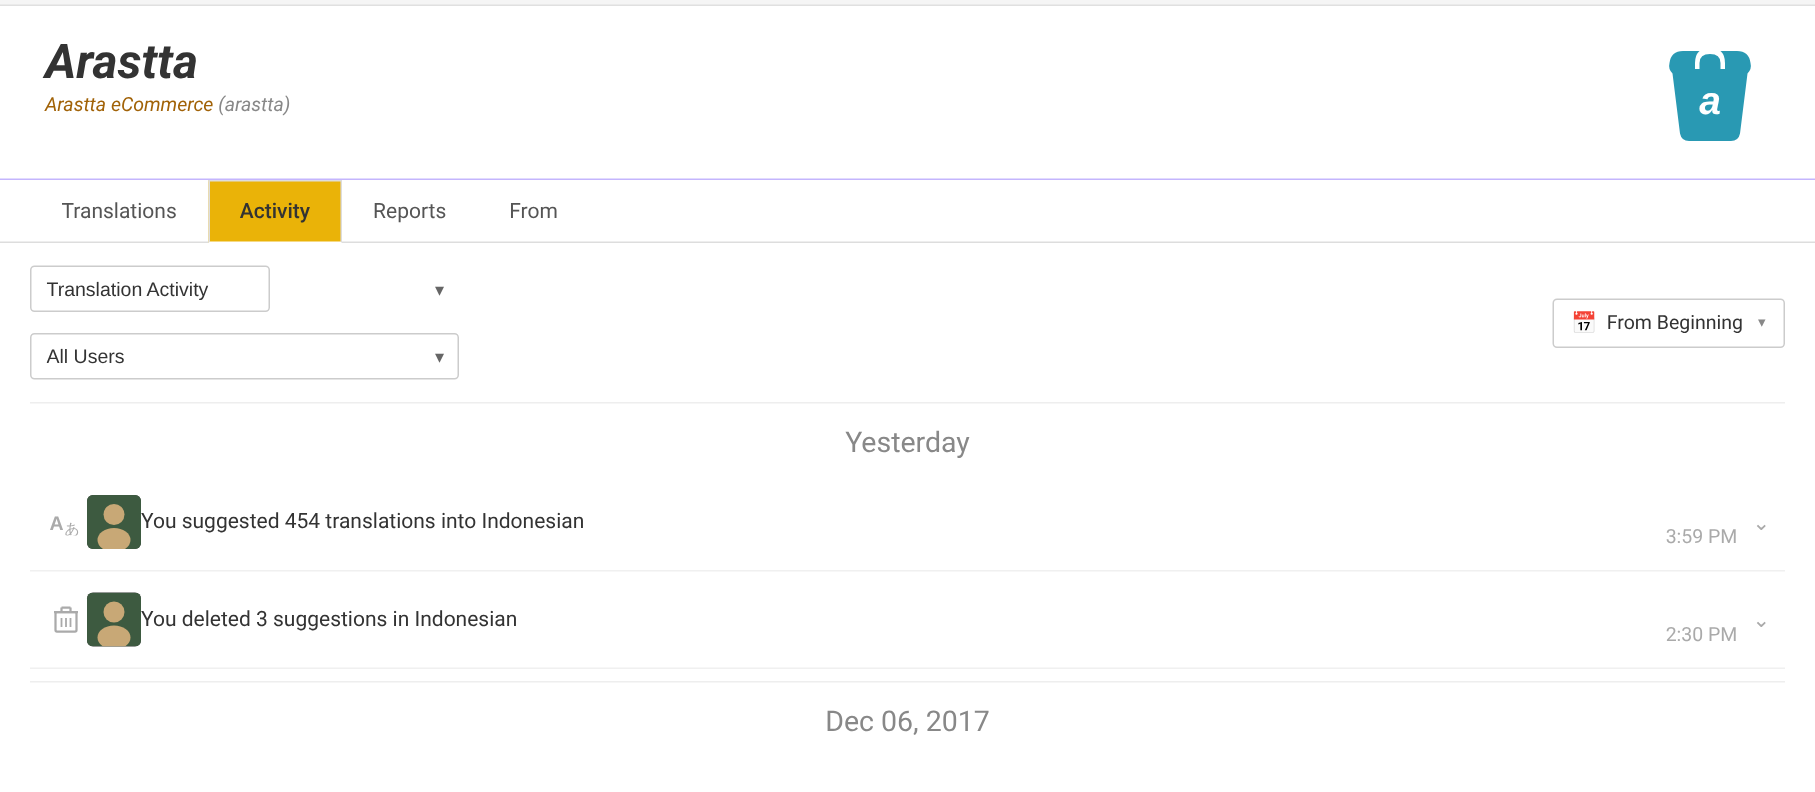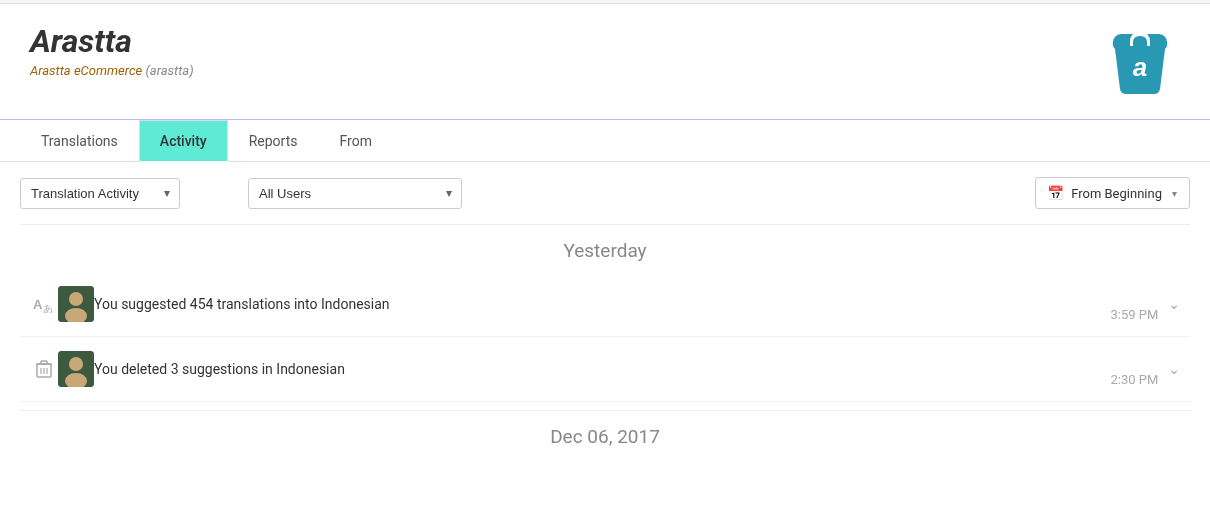--- a/index.html
+++ b/index.html
@@ -10,29 +10,29 @@
     .header { display: flex; align-items: flex-start; justify-content: space-between; padding: 20px 30px 15px 30px; font-style: italic; }
     .header-left {}
     .app-name { font-size: 32px; font-weight: 700; color: #333; line-height: 1.1; }
     .app-subtitle { font-size: 13px; color: #2b9db3; margin-top: 4px; }
     .app-subtitle span { color: #888; }
     .logo-wrapper { display: flex; align-items: center; }
     .logo-icon { width: 80px; height: 80px; }
 
     .tabs-bar { border-top: 1px solid #c4b5fd; border-bottom: 1px solid #ddd; display: flex; align-items: stretch; padding: 0 20px; background: #fff; }
     .tab { padding: 12px 20px; cursor: pointer; font-size: 14px; color: #555; border: 1px solid transparent; margin-bottom: -1px; text-decoration: none; display: inline-block; }
-    .tab.active { background: #5eead4; border: 1px solid #ddd; border-bottom-color: #fff; color: #333; font-weight: 500; }
+    .tab.active { background: #eab308; border: 1px solid #ddd; border-bottom-color: #fff; color: #333; font-weight: 500; }
 
     .filters { display: flex; align-items: center; padding: 15px 20px; gap: 12px; justify-content: space-between; }
-    .filters-left { display: flex; gap: 24px; }
+    .filters-left { display: flex; gap: 14px; flex-direction: column; }
     .filter-select { border: 1px solid #ccc; border-radius: 3px; padding: 7px 30px 7px 10px; font-size: 13px; color: #333; background: #fff; appearance: none; cursor: pointer; position: relative; min-width: 160px; }
     .select-wrapper { position: relative; display: inline-block; }
     .select-wrapper::after { content: '▾'; position: absolute; right: 10px; top: 50%; transform: translateY(-50%); pointer-events: none; color: #666; font-size: 12px; }
     .select-wrapper.wide { min-width: 250px; }
-    .select-wrapper.wide .filter-select { width: 214px; margin-left: 44px; }
+    .select-wrapper.wide .filter-select { width: 286px; }
 
     .date-filter { display: flex; align-items: center; gap: 6px; border: 1px solid #ccc; border-radius: 3px; padding: 7px 12px; font-size: 13px; color: #333; cursor: pointer; background: #fff; }
     .calendar-icon { color: #888; font-size: 14px; }
 
     .divider-line { height: 1px; background: #eee; margin: 0 20px; }
 
     .date-label { text-align: center; color: #888; font-size: 19px; padding: 14px 0 10px; }
 
     .activity-list { padding: 0 20px; }
     .activity-item { display: flex; align-items: center; padding: 14px 10px; border-bottom: 1px solid #f0f0f0; }

